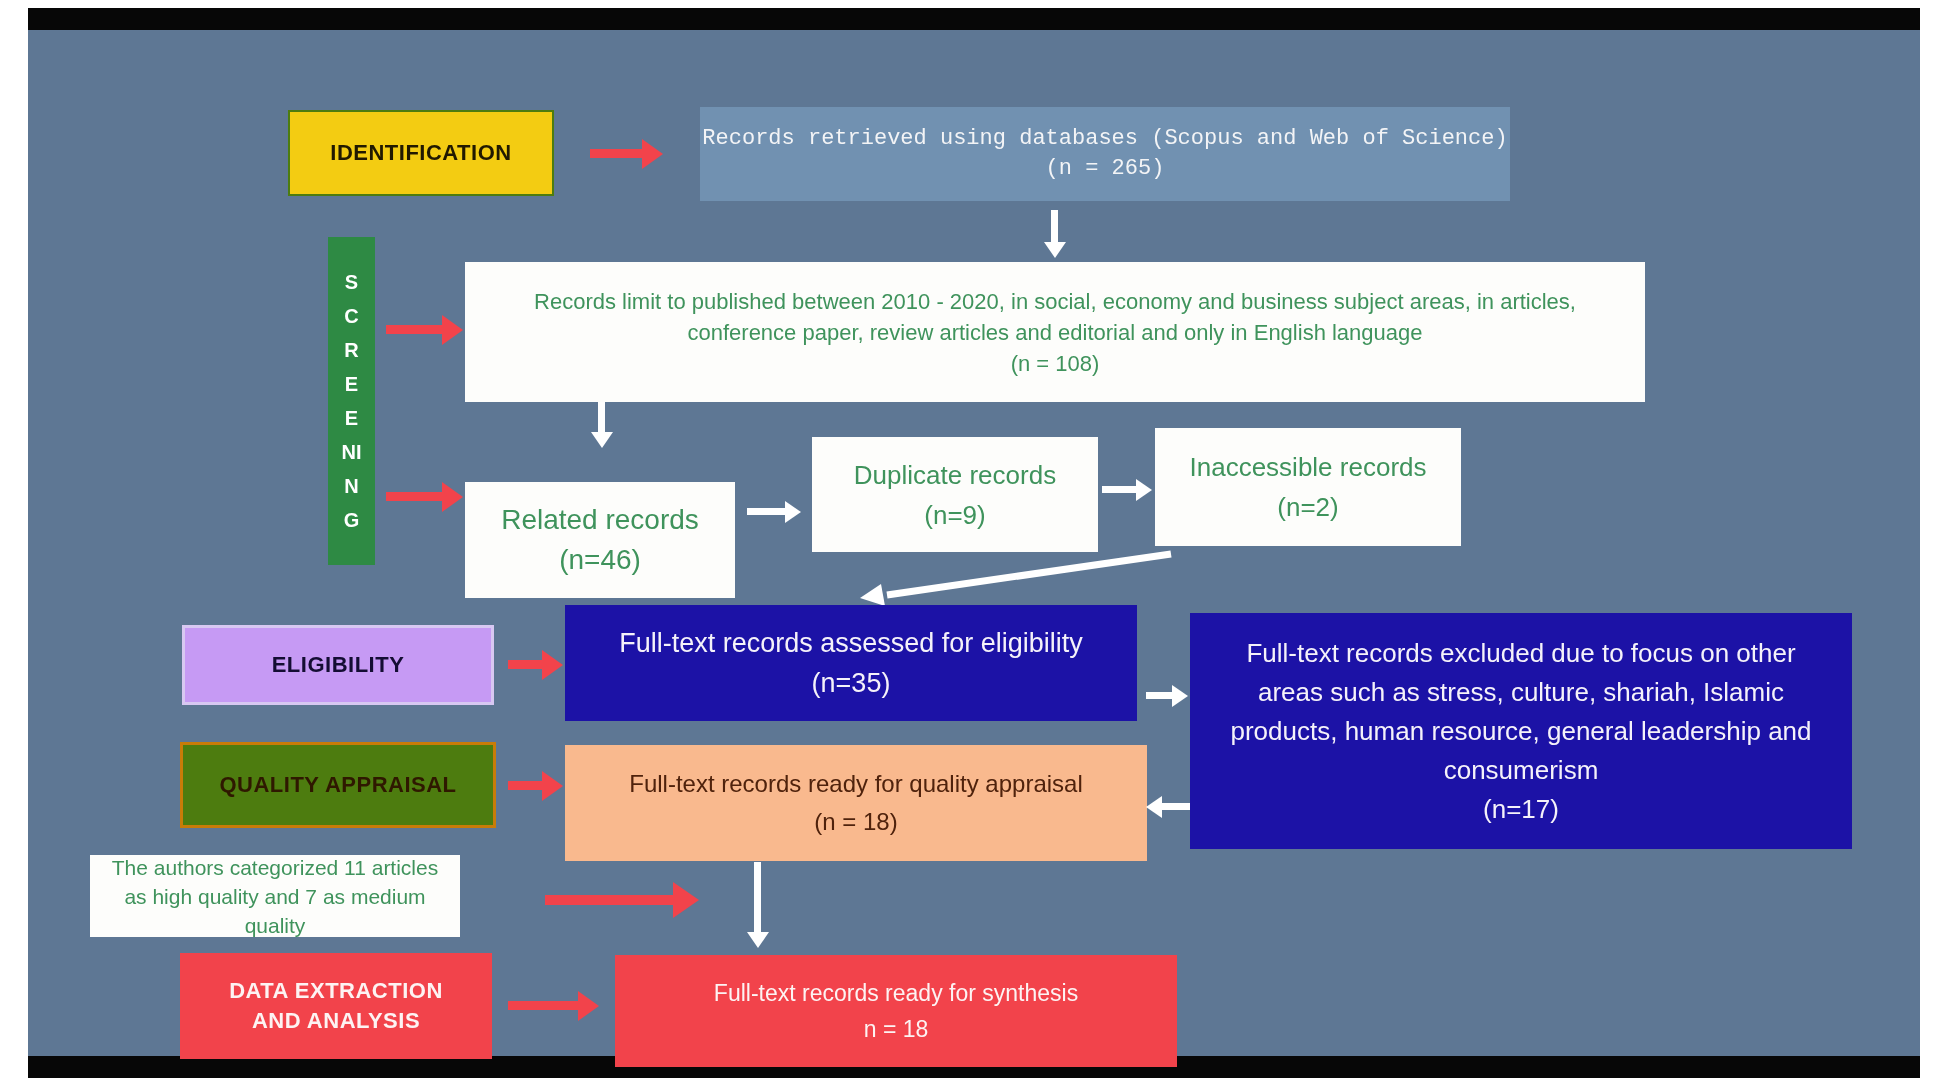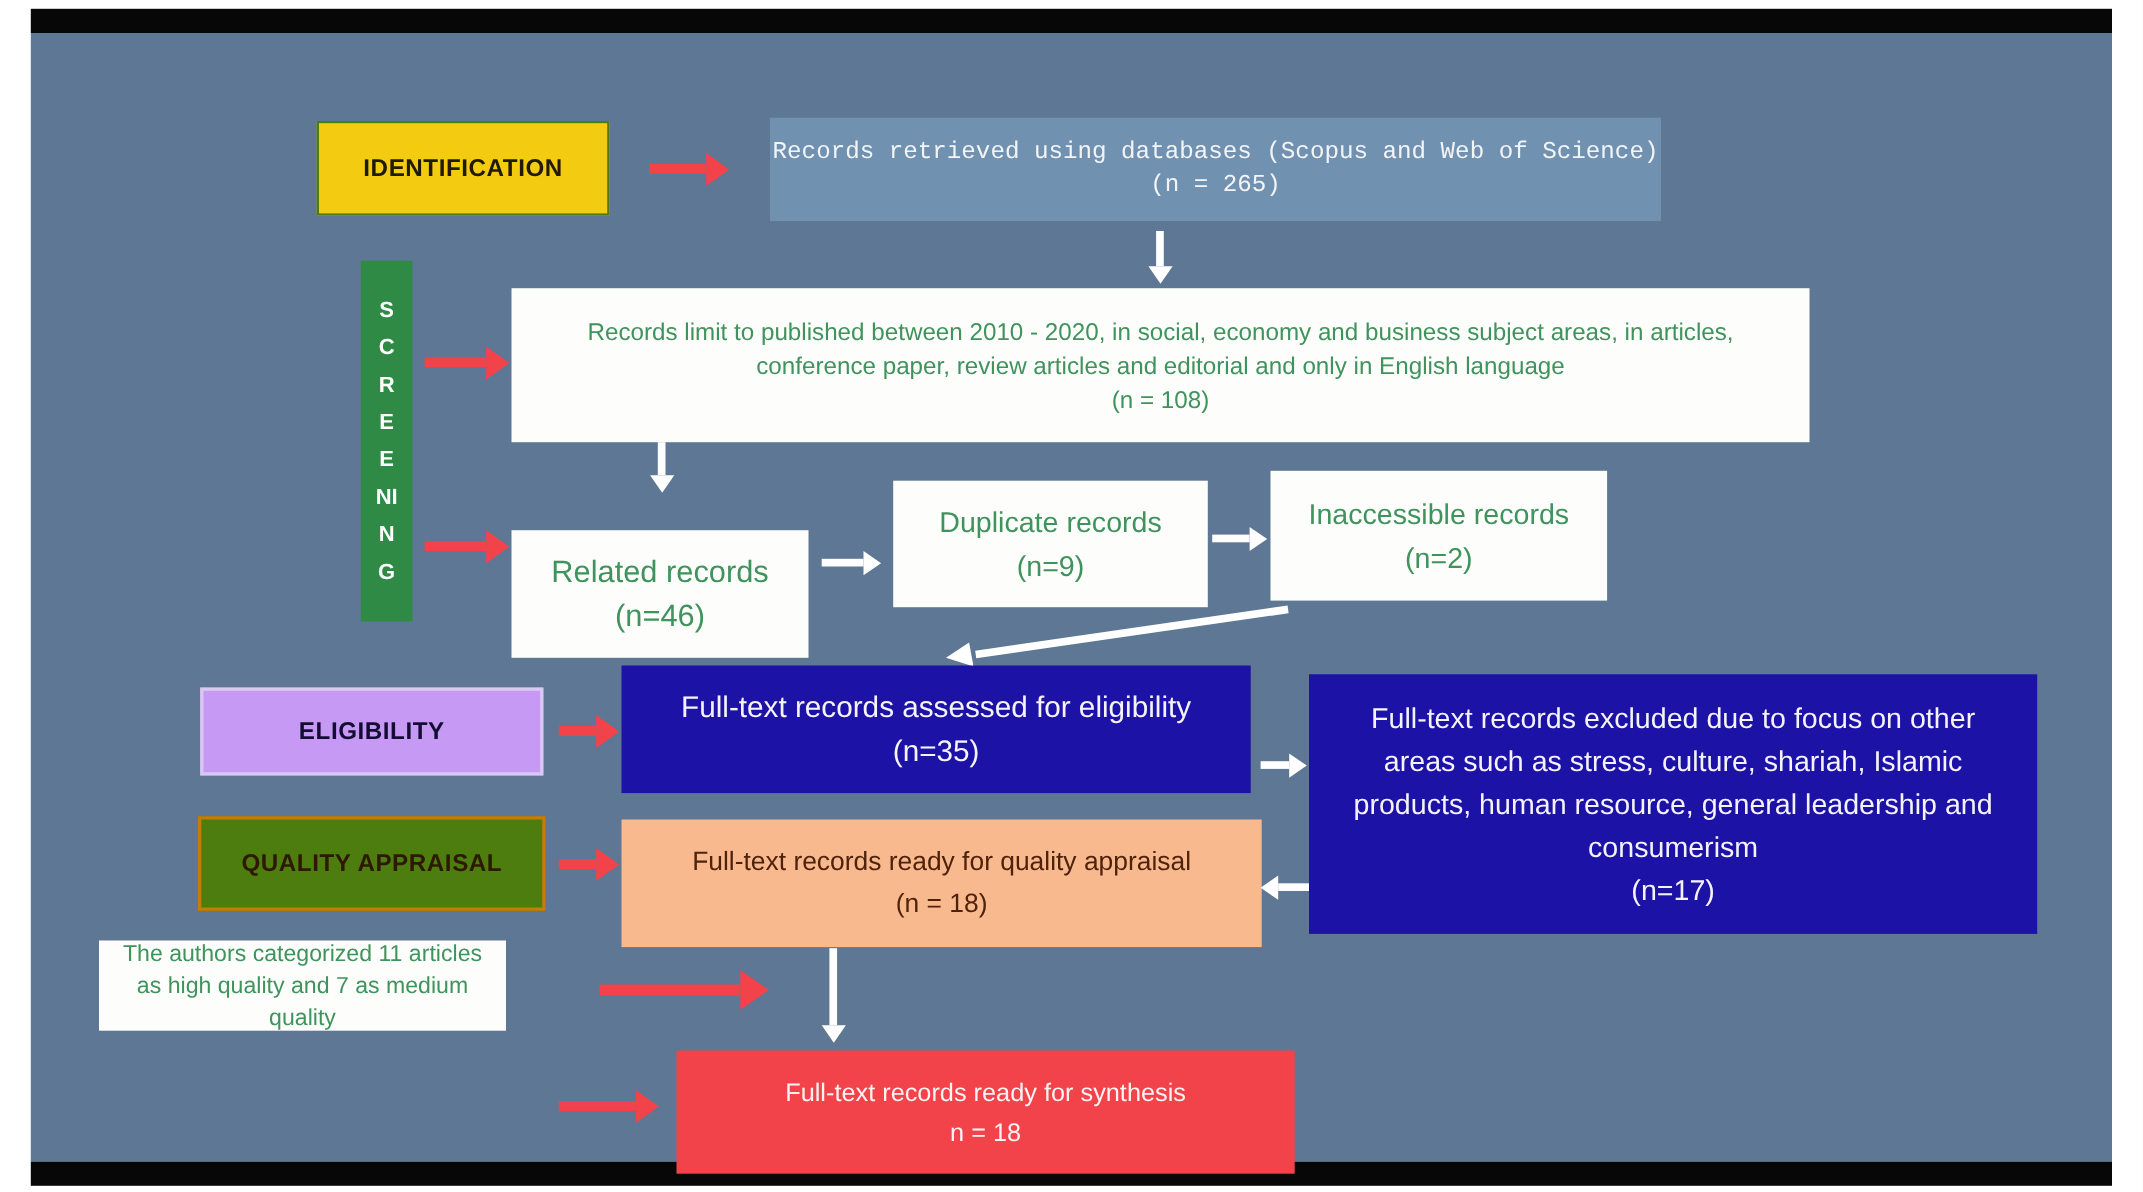--- a/index.html
+++ b/index.html
@@ -115,20 +115,25 @@
   </div>
   <div class="arrow white left" style="left:1162px;top:803px;width:28px;height:7px;"></div>
 
   <div class="box white-box" style="left:90px;top:855px;width:370px;height:82px;
        font-size:21px;line-height:29px;padding:4px 10px;">
     <div>The authors categorized 11 articles as high quality and 7 as medium quality</div>
   </div>
   <div class="arrow right big" style="left:545px;top:895px;width:128px;height:10px;"></div>
   <div class="arrow white down" style="left:754px;top:862px;width:7px;height:70px;"></div>
 
+  <div class="box red-box" style="left:180px;top:953px;width:312px;height:106px;
+       line-height:30px;">
+    <div class="stage" style="font-size:22px;">DATA EXTRACTION</div>
+    <div class="stage" style="font-size:22px;">AND ANALYSIS</div>
+  </div>
   <div class="arrow right" style="left:508px;top:1001px;width:70px;height:9px;"></div>
   <div class="box red-box" style="left:615px;top:955px;width:562px;height:112px;
        font-size:23px;line-height:36px;">
     <div>Full-text records ready for synthesis</div>
     <div>n = 18</div>
   </div>
 
 </div>
 
 </body></html>

